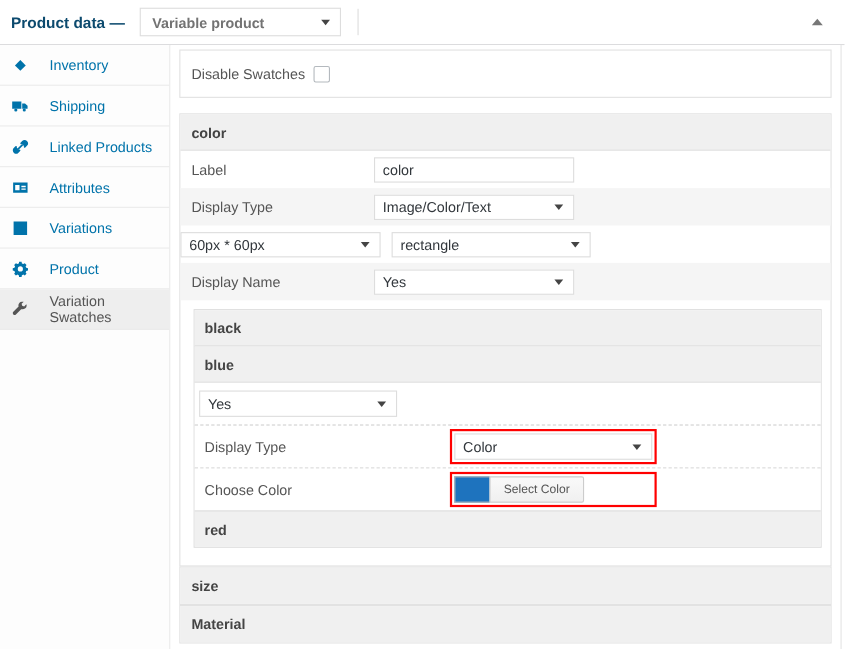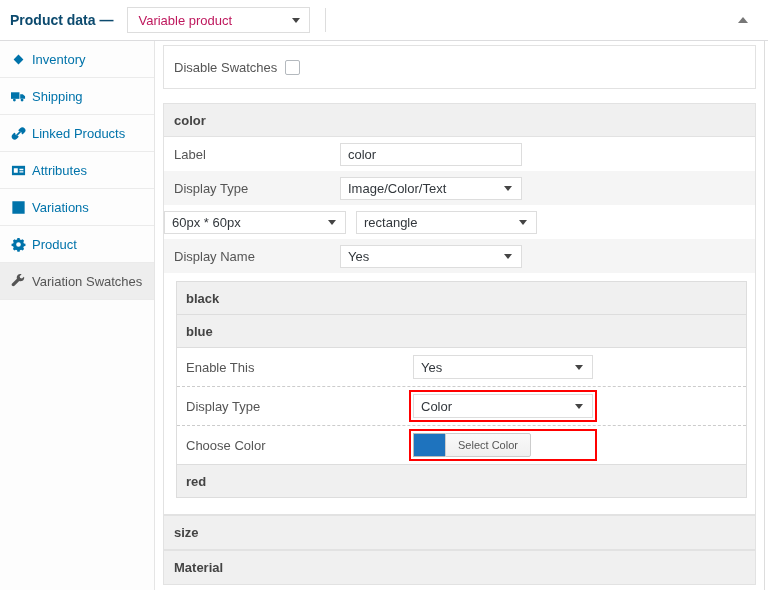--- a/index.html
+++ b/index.html
@@ -6,37 +6,37 @@
   body { background: #fff; font-family: "Liberation Sans", sans-serif; }
   .screen { position: relative; width: 768px; height: 590px; background: #fff;
             font-size: 13px; color: #555; overflow: hidden; }
 
   
   .pd-header { height: 41px; display: flex; align-items: center; padding: 0 10px;
                border-bottom: 1px solid #dcdcde; background: #fff; }
   .pd-title { font-size: 14px; font-weight: 700; color: #0c4a6e; margin-right: 14px; white-space: nowrap; }
   .hselect { position: relative; width: 183px; height: 26px; border: 1px solid #ddd; background: #fff;
              display: flex; align-items: center; padding: 0 24px 0 10px; cursor: pointer; }
-  .hselect .sel-val { font-weight: 400; color: #be185d; }
+  .hselect .sel-val { font-weight: 700; color: #737373; }
   .arrow { position: absolute; right: 9px; top: 50%; margin-top: -2px; width: 0; height: 0;
            border-left: 4px solid transparent; border-right: 4px solid transparent;
            border-top: 5px solid #444; }
   .hdivider { width: 1px; height: 24px; background: #ddd; margin-left: 15px; }
   .collapse { margin-left: auto; margin-right: 10px; width: 0; height: 0; cursor: pointer;
               border-left: 5px solid transparent; border-right: 5px solid transparent;
               border-bottom: 6px solid #777; }
 
   
   .pd-frame { width: 765px; border-right: 1px solid #ddd; }
   .pd-body { display: flex; height: 549px; }
 
   
   .pd-tabs { width: 155px; border-right: 1px solid #e5e5e5; background: #fdfdfd; }
   .pd-tabs ul { list-style: none; }
-  .tab { height: 37px; display: flex; align-items: center; gap: 6px; padding-left: 11px;
+  .tab { height: 37px; display: flex; align-items: center; gap: 19px; padding-left: 11px;
          border-bottom: 1px solid #ebebeb; color: #0073aa; cursor: pointer; }
   .tab .ticon { width: 15px; height: 15px; display: inline-flex; flex: 0 0 15px; color: inherit; }
   .tab .ticon svg { width: 15px; height: 15px; fill: currentColor; }
   .tab.active { background: #eee; color: #555; }
 
   
   .pd-content { flex: 1; padding: 4px 8px 0 8px; background: #fff; }
   .box { border: 1px solid #e2e2e2; background: #fff; }
   .box + .box { margin-top: 0; }
   .disable-row { height: 44px; display: flex; align-items: center; padding-left: 10px; margin-bottom: 14px; }
@@ -206,21 +206,20 @@
             <span>Yes</span>
             <span class="arrow"></span>
           </div>
         </div>
 
         <div class="terms-box">
           <div class="term-header bb">black</div>
           <div class="term-header bb">blue</div>
 
           <div class="trow dashed">
-            <span class="tlabel2">Enable This</span>
             <span class="hl">
               <div class="sel inner">
                 <span>Yes</span>
                 <span class="arrow"></span>
               </div>
             </span>
           </div>
 
           <div class="trow dashed">
             <span class="tlabel2">Display Type</span>

